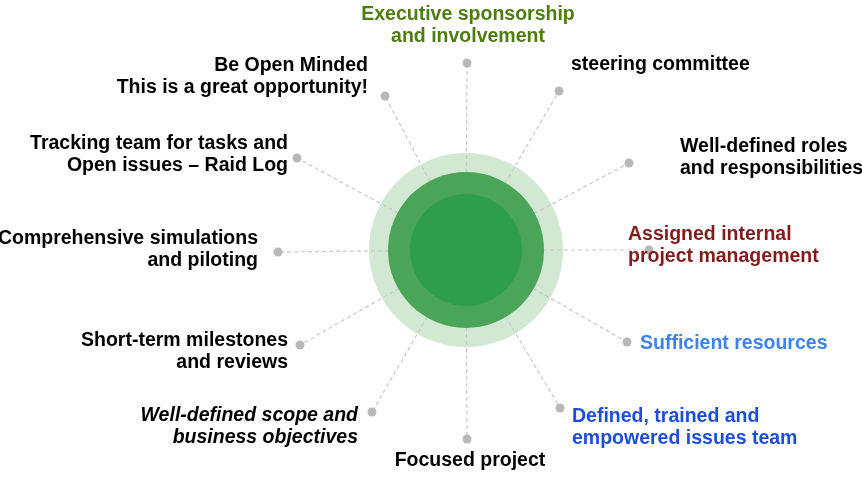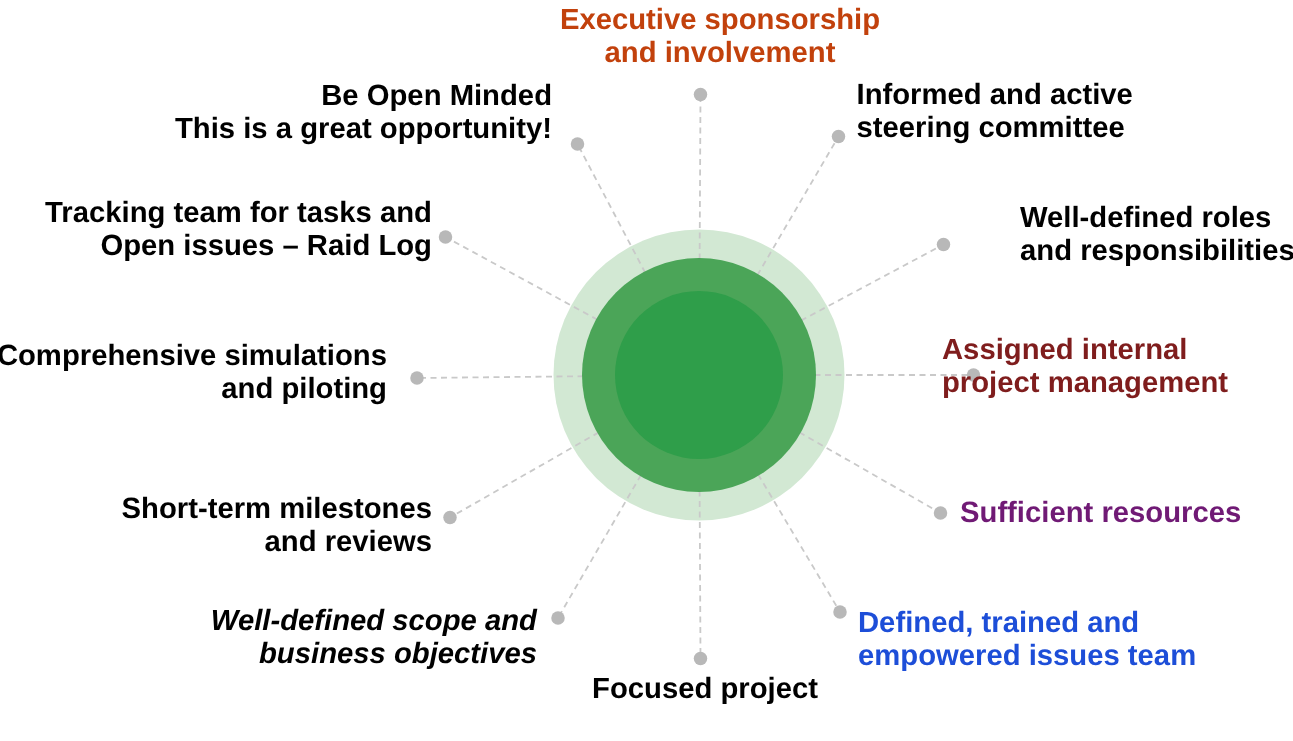--- a/index.html
+++ b/index.html
@@ -75,37 +75,36 @@
         <circle cx="560" cy="408" r="4.5" fill="#b8b8b8"></circle>
         <circle cx="467" cy="439" r="4.5" fill="#b8b8b8"></circle>
         <circle cx="372" cy="412" r="4.5" fill="#b8b8b8"></circle>
         <circle cx="300" cy="345" r="4.5" fill="#b8b8b8"></circle>
         <circle cx="278" cy="252" r="4.5" fill="#b8b8b8"></circle>
         <circle cx="297" cy="158" r="4.5" fill="#b8b8b8"></circle>
         <circle cx="385" cy="96" r="4.5" fill="#b8b8b8"></circle>
       </g>
   </svg>
   <div class="labels">
-      <div class="label align-center" style="top: 2px; color: #c2410c; left: 468px; margin-left: 12px;">
+      <div class="label align-center" style="top: 2px; color: #4d7c0f; left: 468px;">
         <span class="line">Executive sponsorship</span>
         <span class="line">and involvement</span>
       </div>
       <div class="label align-left" style="top: 52px; color: rgb(0, 0, 0); left: 571px;">
-        <span class="line">Informed and active</span>
         <span class="line">steering committee</span>
       </div>
       <div class="label align-left" style="top: 134px; color: rgb(0, 0, 0); left: 680px;">
         <span class="line">Well-defined roles</span>
         <span class="line">and responsibilities</span>
       </div>
       <div class="label align-left" style="top: 222px; color: #7f1d1d; left: 628px;">
         <span class="line">Assigned internal</span>
         <span class="line">project management</span>
       </div>
-      <div class="label align-left" style="top: 331px; color: #701a75; left: 640px;">
+      <div class="label align-left" style="top: 331px; color: #3b82f6; left: 640px;">
         <span class="line">Sufficient resources</span>
       </div>
       <div class="label align-left" style="top: 404px; color: #1d4ed8; left: 572px;">
         <span class="line">Defined, trained and</span>
         <span class="line">empowered issues team</span>
       </div>
       <div class="label align-center" style="top: 448px; color: rgb(0, 0, 0); left: 470px;">
         <span class="line">Focused project</span>
       </div>
       <div class="label align-right" style="top: 403px; color: rgb(0, 0, 0); right: 504px; font-style: italic;">

